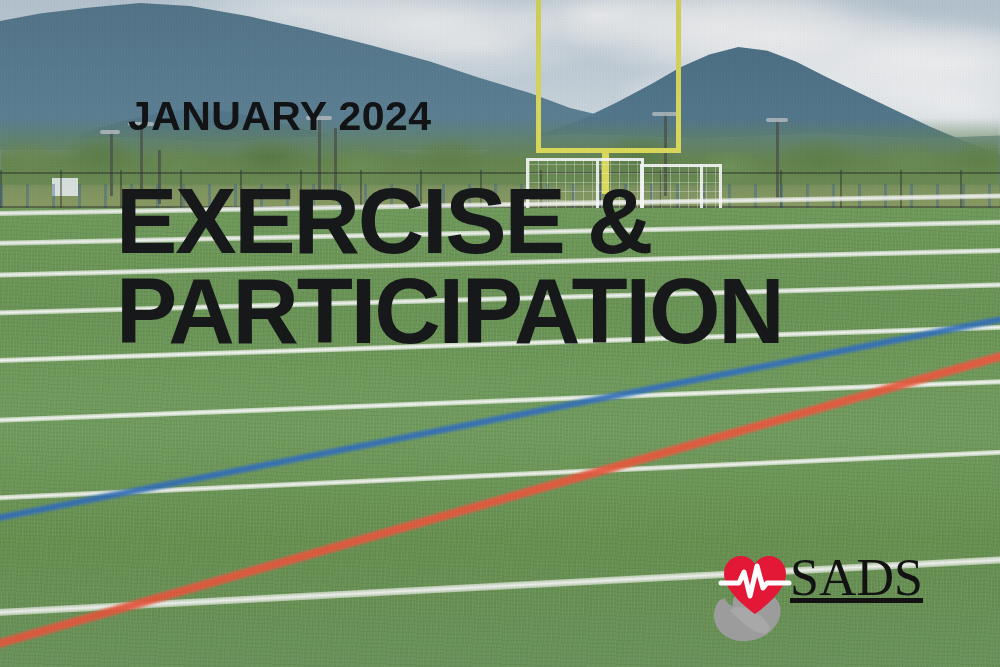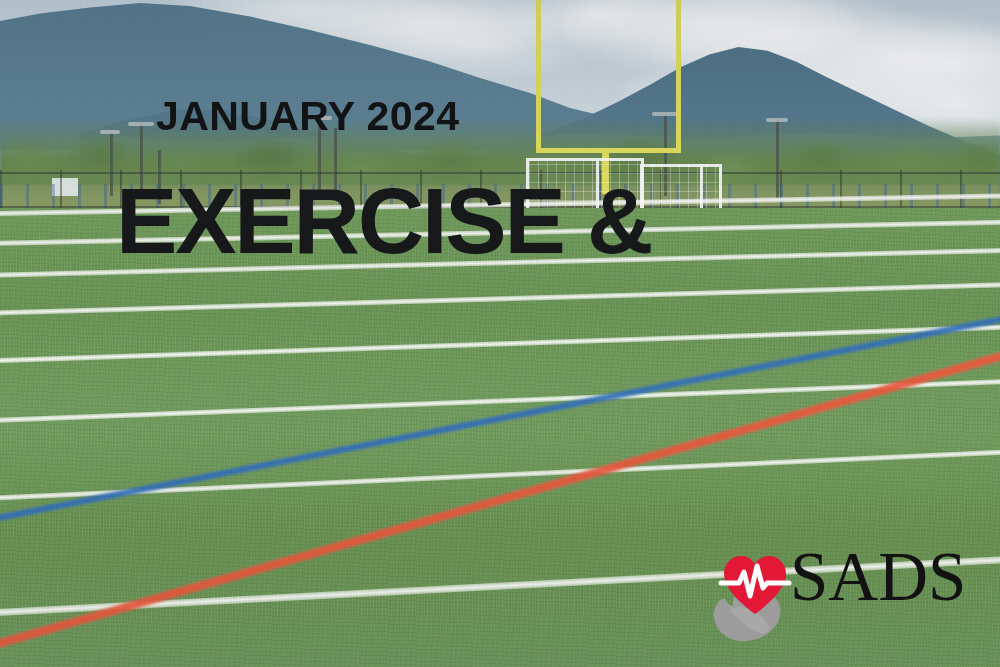--- a/index.html
+++ b/index.html
@@ -191,21 +191,20 @@
   .eyebrow {
     position: absolute;
     left: 128px; top: 96px;
     font-family: "Liberation Sans", sans-serif;
     font-weight: 700;
     font-size: 41px;
     line-height: 1;
     letter-spacing: 0.4px;
     color: #111315;
     white-space: nowrap;
-    margin-left: 28px;
   }
 
   .headline {
     position: absolute;
     left: 116px; top: 176px;
     font-family: "Liberation Sans", sans-serif;
     font-weight: 700;
     font-size: 92px;
     line-height: 90px;
     letter-spacing: -2.2px;
@@ -221,25 +220,26 @@
     width: 248px; height: 96px;
   }
   .logo-mark { position: absolute; left: 0; top: 0; width: 86px; height: 94px; }
   .logo-words {
     position: absolute; left: 78px; top: 0; width: 172px; height: 94px;
   }
   .logo-sads {
     position: absolute; left: 0; top: 1px;
     font-family: "Liberation Serif", serif;
     font-weight: 400;
-    font-size: 69px;
+    font-size: 52px;
     line-height: 57px;
     letter-spacing: 0px;
     color: #121212;
     white-space: nowrap;
+    text-decoration: underline;
   }
   .logo-foundation {
     position: absolute; left: 2px; top: 58px;
     font-family: "Liberation Sans", sans-serif;
     font-weight: 400;
     font-size: 29px;
     line-height: 29px;
     letter-spacing: 0.6px;
     color: #1a1a1a;
     white-space: nowrap;
@@ -318,20 +318,21 @@
     <div class="grade"></div>
     <div class="grain"></div>
   </div>
 
   <div class="overlay">
 
     <div class="eyebrow">JANUARY 2024</div>
 
     <div class="headline">
       <span class="hl-line">EXERCISE &amp;</span>
+      <span class="hl-line">PARTICIPATION</span>
     </div>
 
     <div class="logo">
 
       <svg class="logo-mark" viewBox="0 0 86 94">
 
         <path d="M8 52 C2 58 0 68 4 77 C8 86 17 92 28 93 C40 94 52 90 60 82 C67 75 70 66 68 58
                  C66 51 61 47 55 47 C51 47 48 49 46 52 C44 56 45 60 48 62 C44 63 40 61 38 58
                  C35 53 36 47 40 44 C34 42 28 43 24 47 C21 50 20 54 21 58 C17 57 14 54 13 50 Z" fill="#9c9c9c"></path>
         <path d="M18 62 C22 59 28 58 34 60 C41 62 47 66 52 71 C56 75 58 79 57 82

